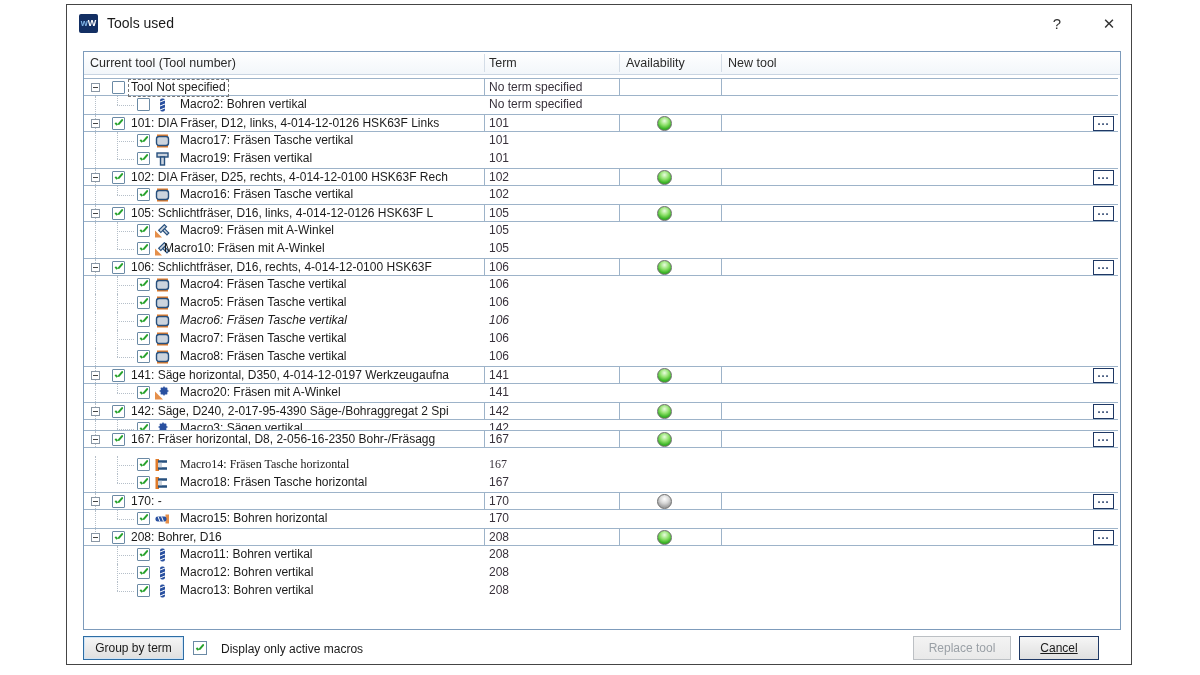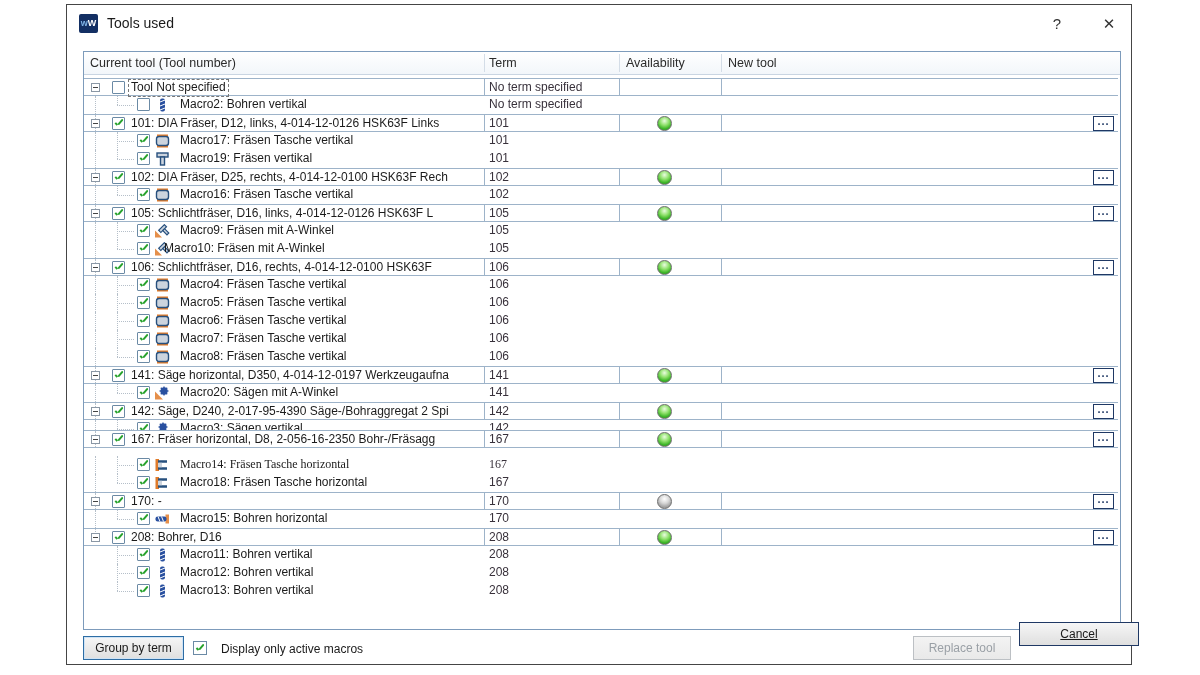--- a/index.html
+++ b/index.html
@@ -240,21 +240,21 @@
           <div class="kidline-h"></div>
           <div class="cb on" style="left:53px"></div>
           <span class="mico" style="left:71px"><svg width="15" height="14" viewBox="0 0 15 14">
               <rect x="2" y="0.5" width="11" height="2.5" fill="#e07b2a"></rect>
     <rect x="2" y="11" width="11" height="2.5" fill="#e07b2a"></rect>
     <rect x="1.5" y="2.5" width="12" height="9" rx="2.5" fill="#ccd4de" stroke="#27507e" stroke-width="1.4"></rect>
             </svg></span>
           <div class="lbl" style="left:96px">Macro5: Fräsen Tasche vertikal</div>
           <div class="term">106</div>
         </div>
-        <div class="row" style="top: 234px;">
+        <div class="row" style="top: 234px; font-style: italic;">
           <div class="rootline"></div>
           <div class="kidline-v"></div>
           <div class="kidline-h"></div>
           <div class="cb on" style="left:53px"></div>
           <span class="mico" style="left:71px"><svg width="15" height="14" viewBox="0 0 15 14">
               <rect x="2" y="0.5" width="11" height="2.5" fill="#e07b2a"></rect>
     <rect x="2" y="11" width="11" height="2.5" fill="#e07b2a"></rect>
     <rect x="1.5" y="2.5" width="12" height="9" rx="2.5" fill="#ccd4de" stroke="#27507e" stroke-width="1.4"></rect>
             </svg></span>
           <div class="lbl" style="left:96px">Macro6: Fräsen Tasche vertikal</div>
@@ -306,21 +306,21 @@
           <span class="mico" style="left:71px"><svg width="15" height="14" viewBox="0 0 15 14">
               <polygon points="0,13.5 8,13.5 0,5.5" fill="#e07b2a" opacity="0.85"></polygon>
     <g stroke="#2a51a0" stroke-width="1.3">
                 <circle cx="9" cy="5" r="3" fill="#2a51a0"></circle>
     <line x1="4.5" y1="5" x2="13.5" y2="5"></line>
                 <line x1="9" y1="0.5" x2="9" y2="9.5"></line>
     <line x1="5.8" y1="1.8" x2="12.2" y2="8.2"></line>
                 <line x1="12.2" y1="1.8" x2="5.8" y2="8.2"></line>
               </g>
             </svg></span>
-          <div class="lbl" style="left:96px">Macro20: Sägen mit A-Winkel</div>
+          <div class="lbl" style="left:96px">Macro20: Fräsen mit A-Winkel</div>
           <div class="term">141</div>
         </div>
         <div class="row boxed" style="top: 324px;">
           <div class="rootline"></div>
           <div class="expander"></div>
           <div class="cb on" style="left:28px"></div>
           <div class="lbl" style="left:47px">142: Säge, D240, 2-017-95-4390 Säge-/Bohraggregat 2 Spi</div>
           <div class="csep" style="left:400px"></div>
           <div class="csep" style="left:535px"></div>
           <div class="csep" style="left:637px"></div>
@@ -461,14 +461,14 @@
           <div class="lbl" style="left:96px">Macro13: Bohren vertikal</div>
           <div class="term">208</div>
         </div>
       </div>
   </div>
 
   <div class="btn focused" style="left:16px;top:631px;width:101px;">Group by term</div>
   <div class="fcb" style="left:126px;top:636px;"></div>
   <div class="flabel" style="left:154px;top:637px;">Display only active macros</div>
   <div class="btn disabled" style="left:846px;top:631px;width:98px;">Replace tool</div>
-  <div class="btn default" style="left:952px;top:617px;width:120px;text-decoration:underline;">Cancel</div>
+  <div class="btn default" style="left:952px;top:631px;width:80px;text-decoration:underline;">Cancel</div>
 </div>
 
 </body></html>

